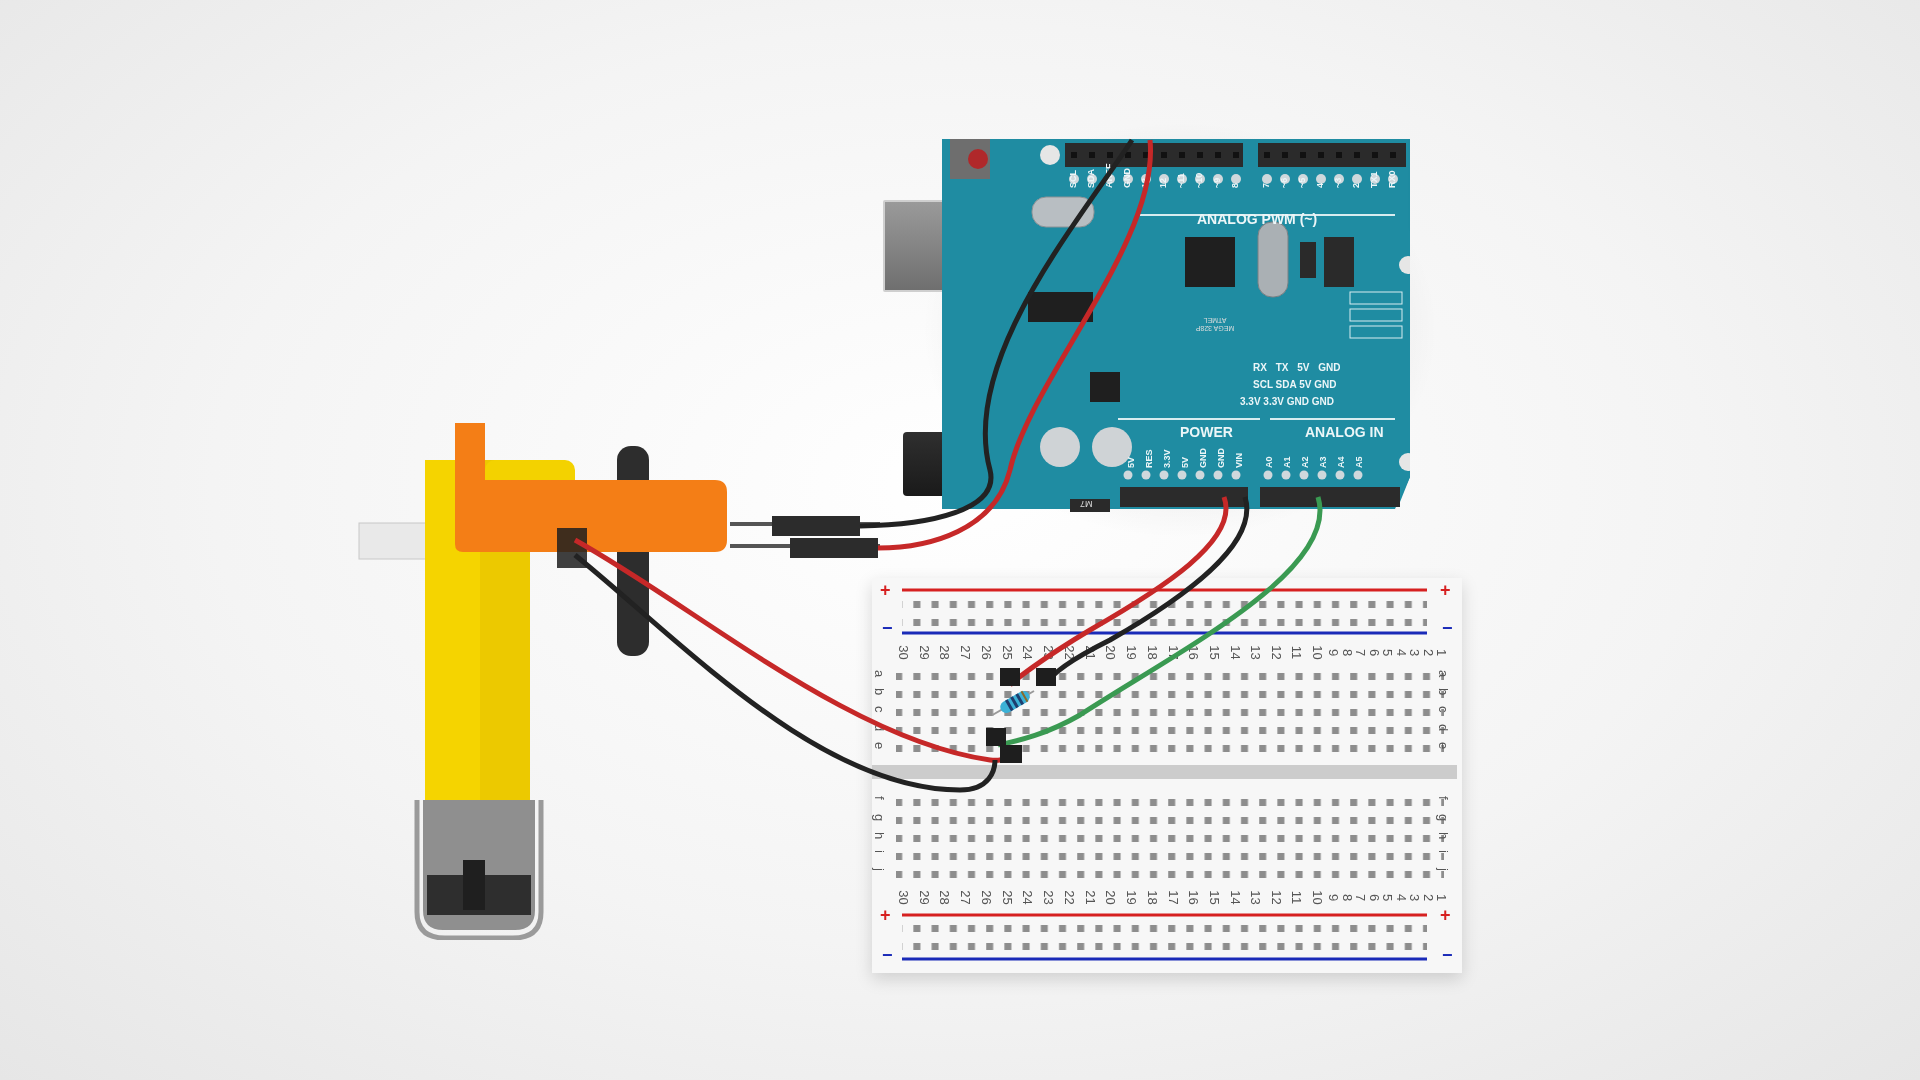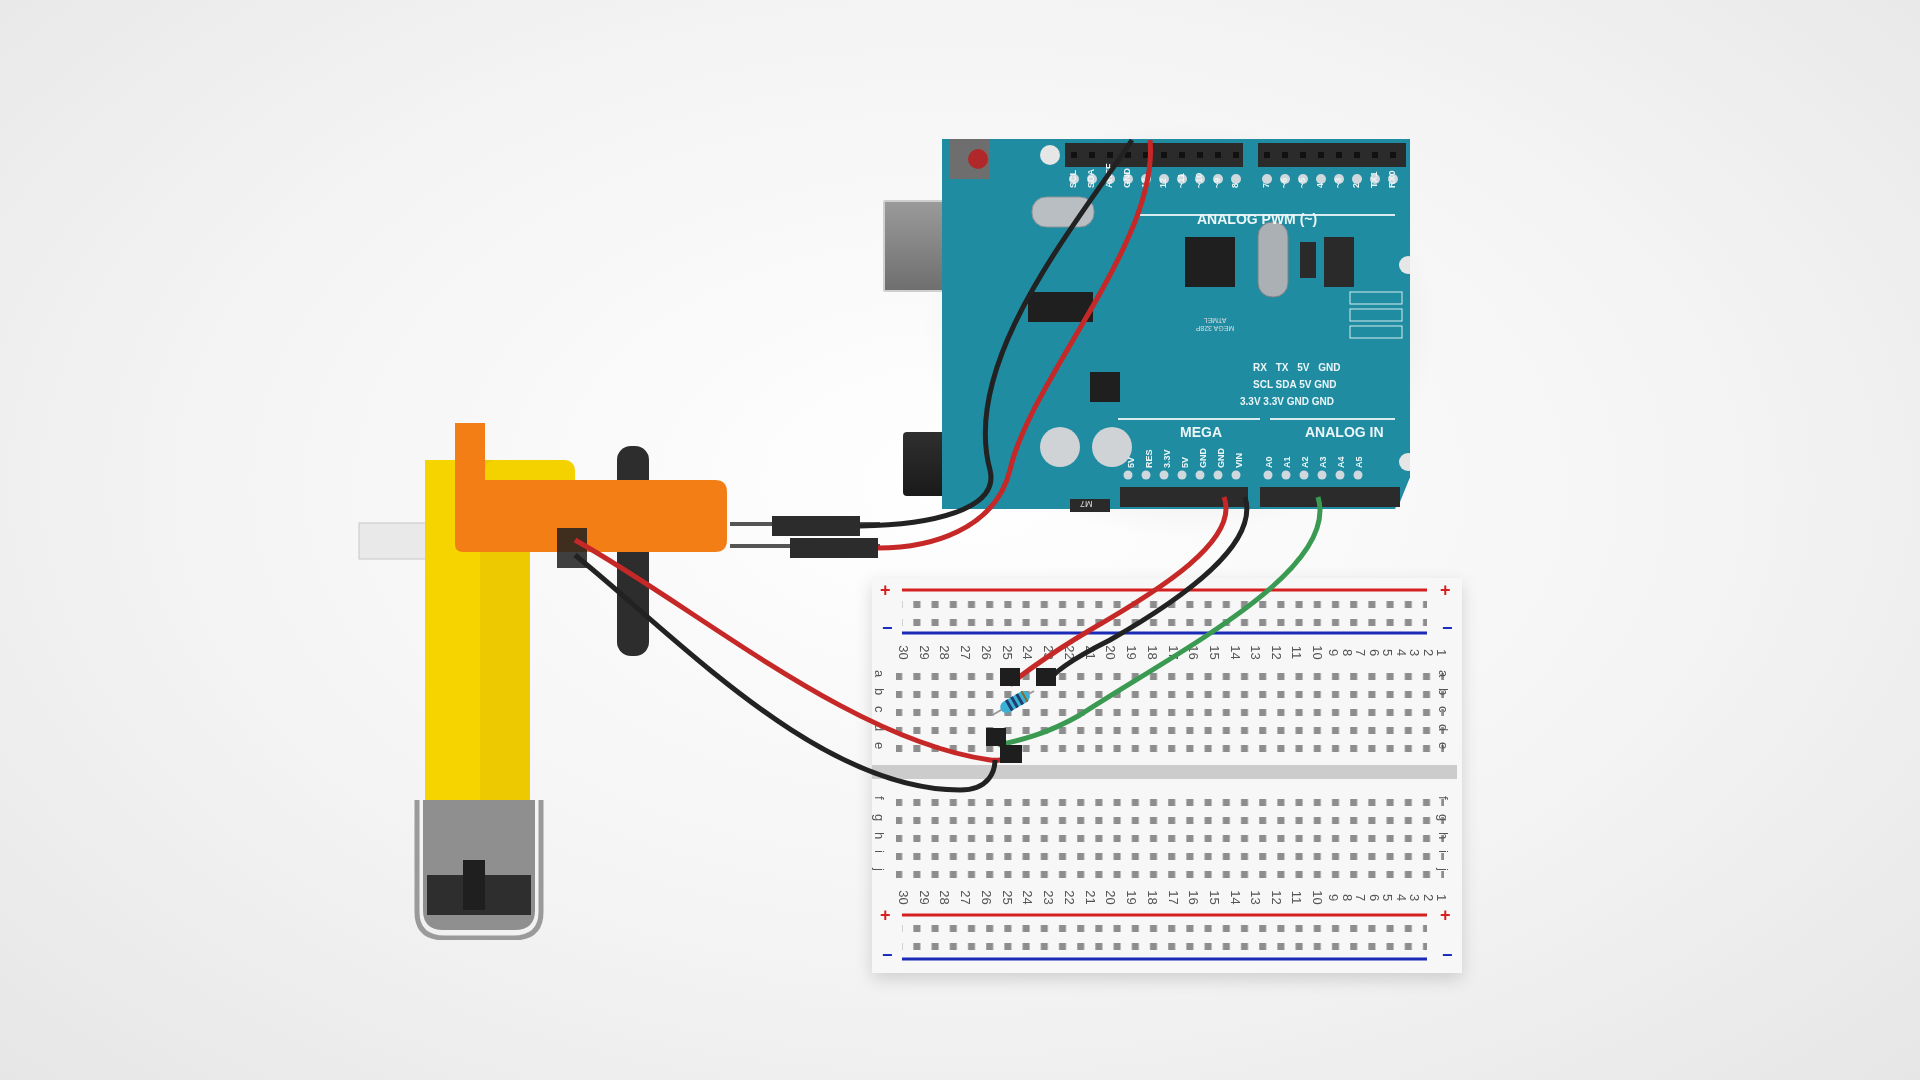--- a/index.html
+++ b/index.html
@@ -113,21 +113,21 @@
         <circle cx="346" cy="338" r="4.5"></circle>
         <circle cx="364" cy="338" r="4.5"></circle>
         <circle cx="382" cy="338" r="4.5"></circle>
         <circle cx="400" cy="338" r="4.5"></circle>
         <circle cx="418" cy="338" r="4.5"></circle>
     </g>
   </svg>
 </div>
 
 <div class="abs" style="left:1197px;top:211px;color:#ecf6f8;font-weight:bold;font-size:14px;">ANALOG PWM (~)</div>
-<div class="abs" style="left:1180px;top:424px;color:#ecf6f8;font-weight:bold;font-size:14px;">MEGA</div>
+<div class="abs" style="left:1180px;top:424px;color:#ecf6f8;font-weight:bold;font-size:14px;">POWER</div>
 <div class="abs" style="left:1305px;top:424px;color:#ecf6f8;font-weight:bold;font-size:14px;">ANALOG IN</div>
 
 <div class="abs" style="left:1190px;top:316px;color:#ddd;font-size:7px;line-height:8px;text-align:center;width:50px;transform:rotate(180deg);">
   <div>MEGA 328P</div>
   <div>ATMEL</div>
 </div>
 <div class="abs" style="left:1080px;top:499px;color:#ddd;font-size:9px;transform:rotate(180deg);">M7</div>
 
 <div class="abs" style="left:1253px;top:362px;color:#ecf6f8;font-size:10px;font-weight:bold;word-spacing:6px;">
   <span>RX</span>

